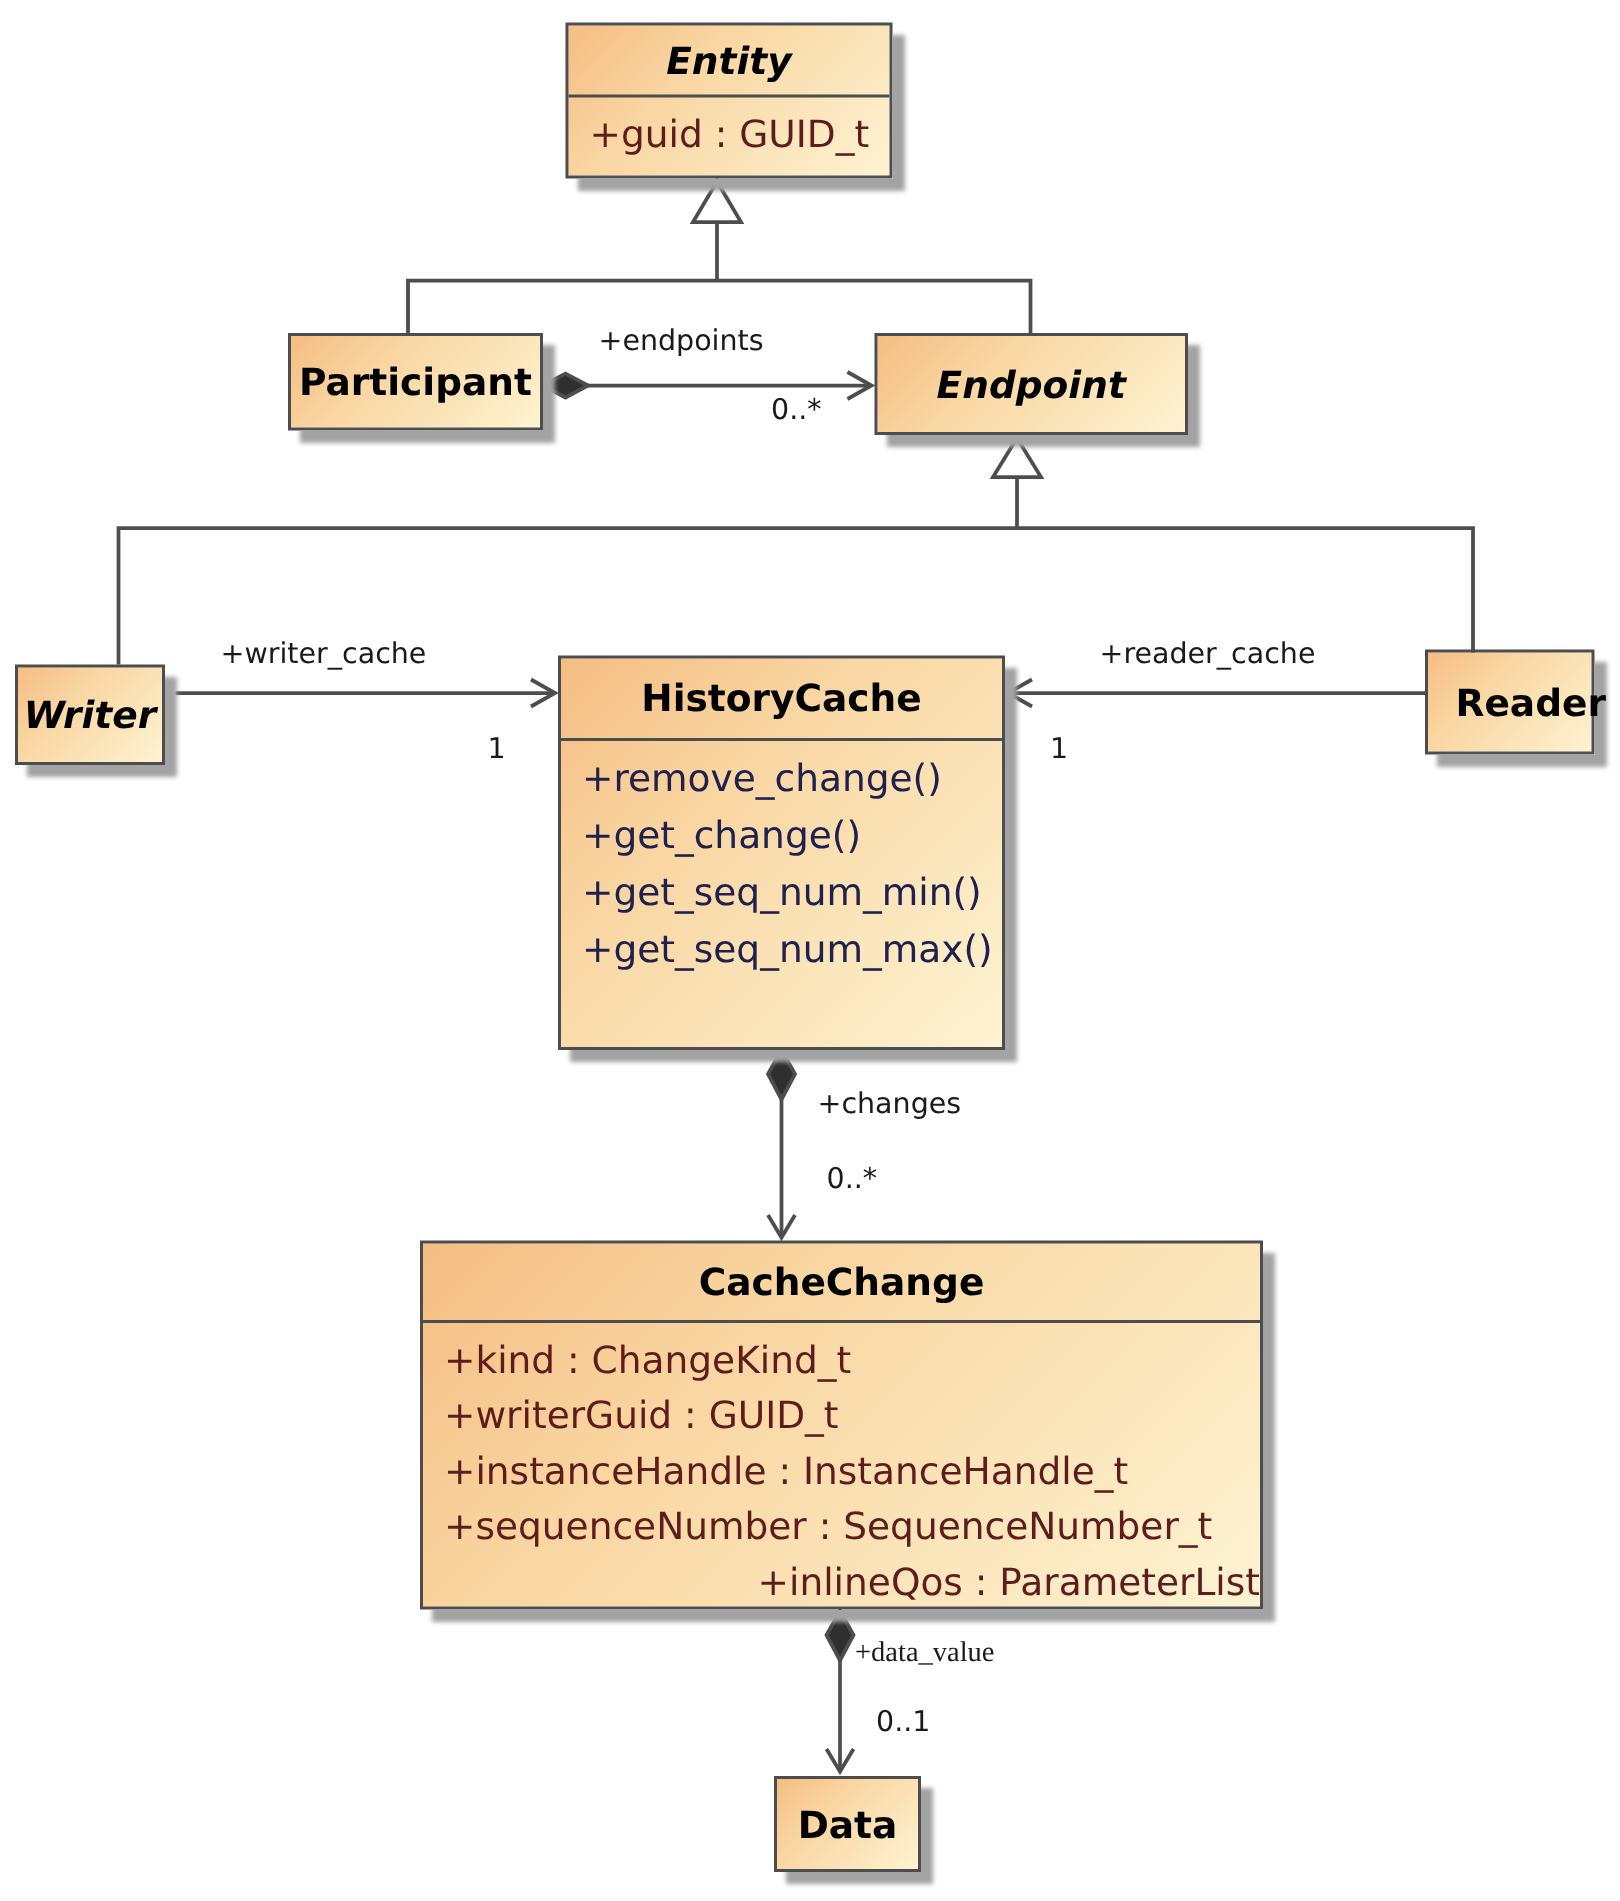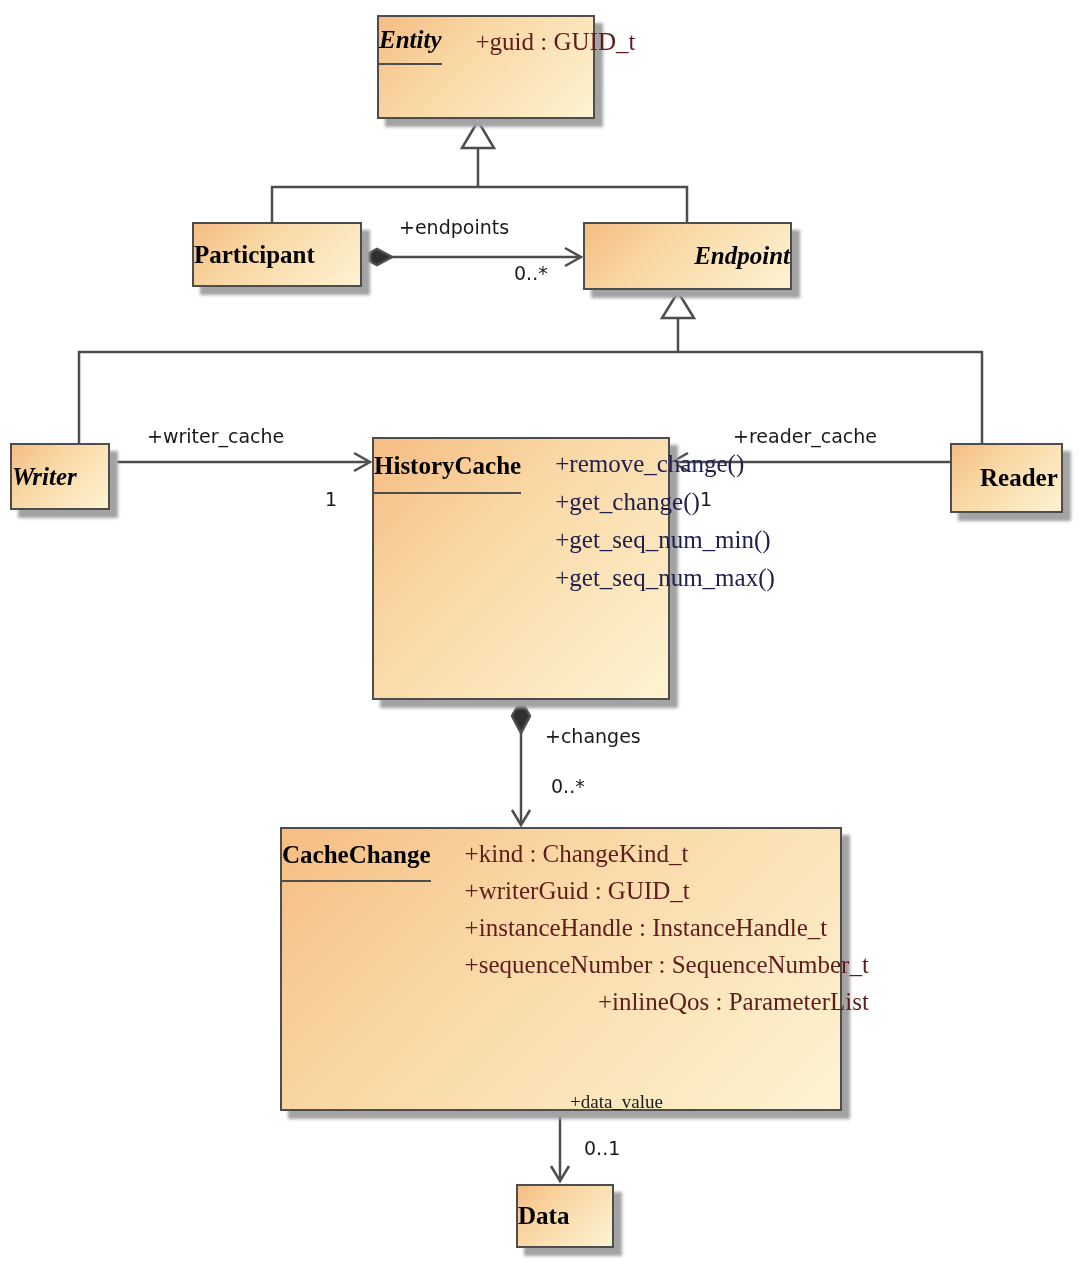--- a/index.html
+++ b/index.html
@@ -19,39 +19,38 @@
     left: 0; top: 0;
     width: 1080px; height: 1267px;
   }
   .uml-class {
     position: absolute;
     box-sizing: border-box;
     background: linear-gradient(135deg, #f5bd83 0%, #f9d6a2 35%, #fdf3d2 100%);
     border: 2.5px solid #4d4d4d;
     box-shadow: 8px 8px 3px #a3a3a3;
     display: flex;
-    font-family: Liberation Serif, serif;
+    flex-direction: column;
   }
   .uml-title {
     flex: 0 0 auto;
     display: flex;
     align-items: center;
     justify-content: center;
     font-weight: bold;
     font-size: 25px;
     color: #000000;
     white-space: nowrap;
     letter-spacing: 0px;
   }
   .uml-title.abstract { font-style: italic; }
   .uml-title.with-sep { border-bottom: 2.5px solid #4d4d4d; }
   .uml-members {
     flex: 1 1 auto;
-    padding: 6px 16px 0 14px;
-    margin-left: 20px;
+    padding: 6px 0 0 14px;
   }
   .member {
     font-size: 25px;
     line-height: 38px;
     white-space: nowrap;
   }
   .member.attr { color: #5e1c1c; }
   .member.op   { color: #20204e; }
   .edge-label {
     position: absolute;
@@ -121,35 +120,35 @@
   </div>
 
   <div class="uml-class" style="left:583px; top:222px; width:209px; height:68px;justify-content:flex-end;">
     <div class="uml-title abstract" style="height:100%;">Endpoint</div>
   </div>
 
   <div class="uml-class" style="left:10px; top:443px; width:100px; height:67px;">
     <div class="uml-title abstract" style="height:100%;">Writer</div>
   </div>
 
-  <div class="uml-class" style="left:950px; top:443px; width:113px; height:70px;padding-left:28px;">
+  <div class="uml-class" style="left:950px; top:433px; width:113px; height:70px;padding-left:28px;">
     <div class="uml-title" style="height:100%;">Reader</div>
   </div>
 
   <div class="uml-class" style="left:372px; top:437px; width:298px; height:263px;">
     <div class="uml-title with-sep" style="height:53px;">HistoryCache</div>
     <div class="uml-members">
       <div class="member op">+remove_change()</div>
       <div class="member op">+get_change()</div>
       <div class="member op">+get_seq_num_min()</div>
       <div class="member op">+get_seq_num_max()</div>
     </div>
   </div>
 
-  <div class="uml-class" style="left:280px; top:827px; width:562px; height:284px;">
+  <div class="uml-class" style="left:280px; top:827px; width:562px; height:246px;">
     <div class="uml-title with-sep" style="height:51px;">CacheChange</div>
     <div class="uml-members">
       <div class="member attr" style="line-height:37px;">+kind : ChangeKind_t</div>
       <div class="member attr" style="line-height:37px;">+writerGuid : GUID_t</div>
       <div class="member attr" style="line-height:37px;">+instanceHandle : InstanceHandle_t</div>
       <div class="member attr" style="line-height:37px;">+sequenceNumber : SequenceNumber_t</div>
       <div class="member attr" style="line-height:37px;text-align:right;">+inlineQos : ParameterList</div>
     </div>
   </div>
 

